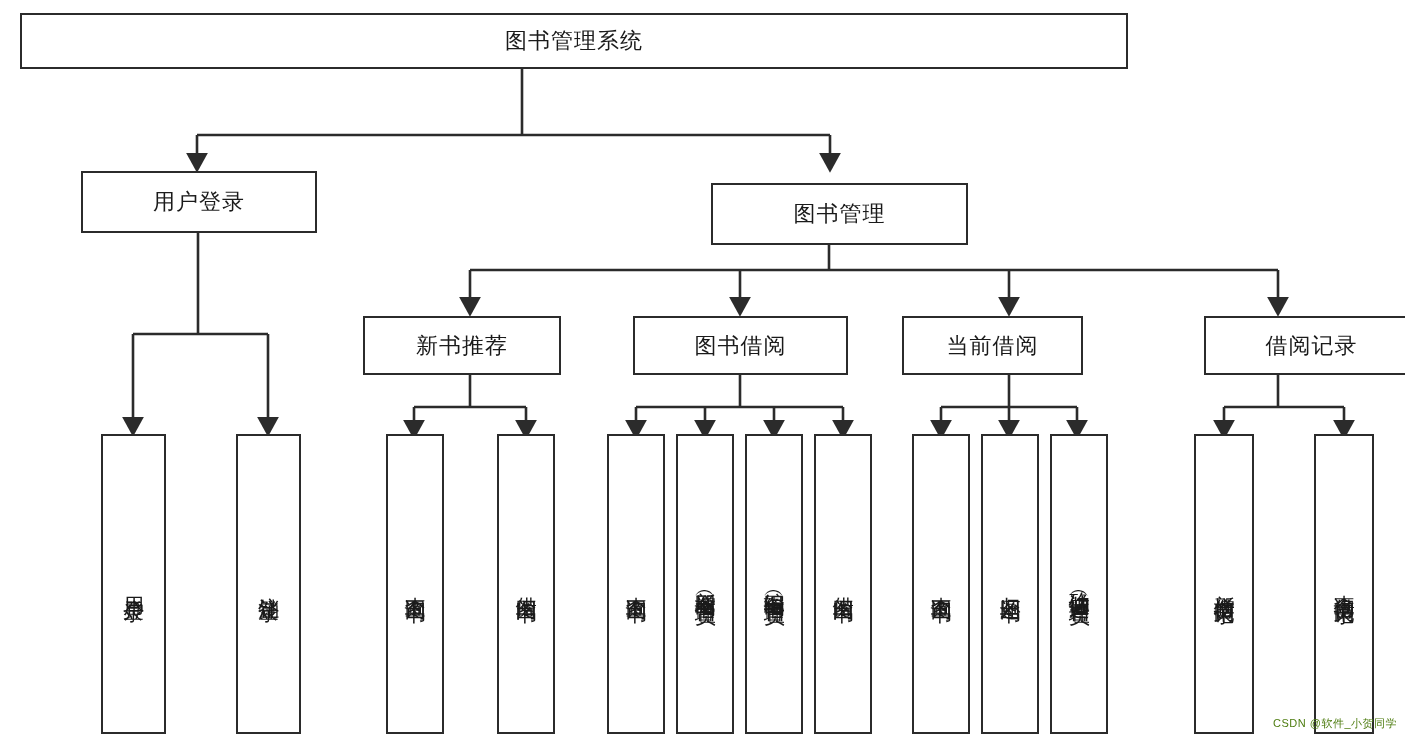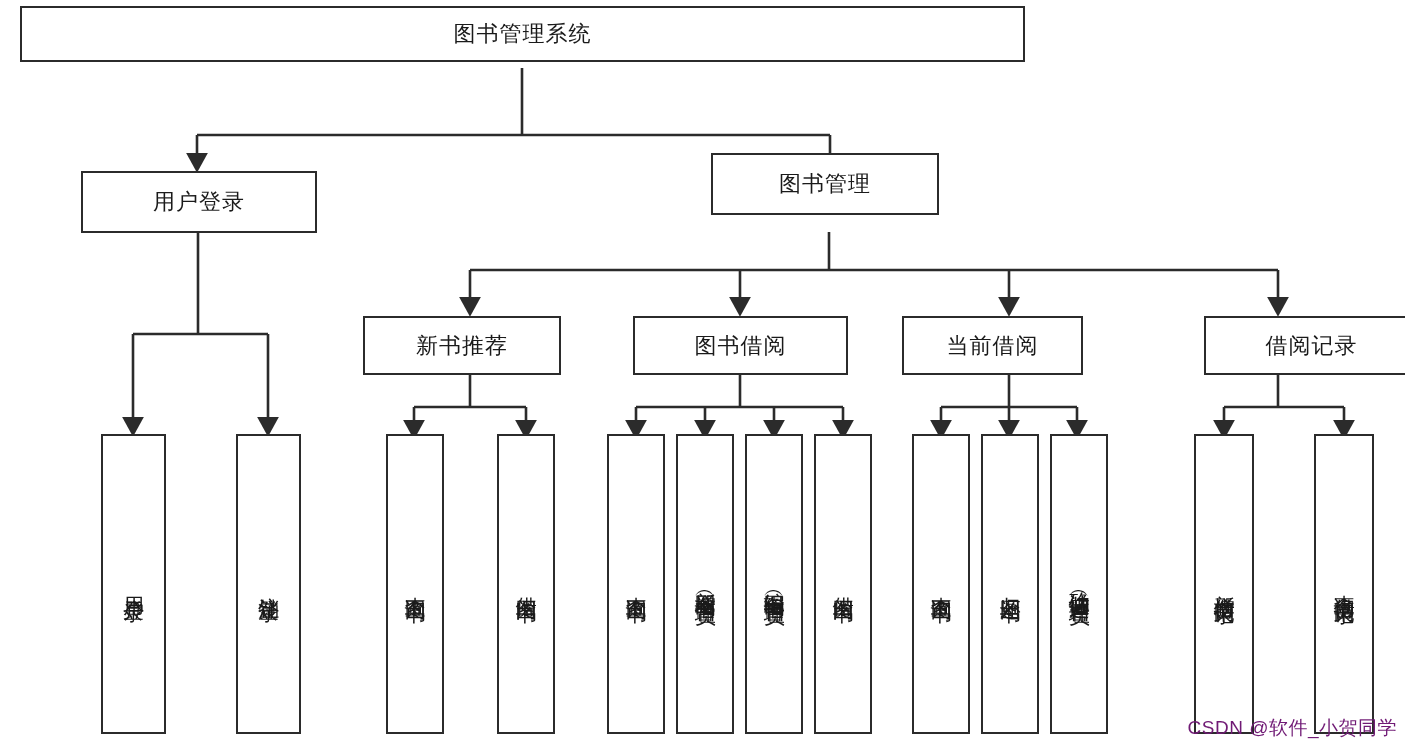--- a/index.html
+++ b/index.html
@@ -49,23 +49,23 @@
   .node-label-v {
     writing-mode: vertical-rl;
     text-orientation: upright;
     white-space: nowrap;
     line-height: 1.08;
     letter-spacing: 2px;
   }
   .watermark {
     position: absolute;
     right: 8px;
-    bottom: 6px;
-    font-size: 19px;
-    color: #701a75;
+    bottom: 16px;
+    font-size: 11px;
+    color: #4d7c0f;
     white-space: nowrap;
     letter-spacing: 0.5px;
   }
 </style>
 </head>
 <body>
 
 <div id="canvas">
 
   <svg class="diagram" viewBox="0 0 1405 747">
@@ -123,28 +123,28 @@
     </g>
 
     <g stroke="#2b2b2b" stroke-width="2.6" fill="none">
       <line x1="1278" y1="375" x2="1278" y2="407"></line>
       <line x1="1224" y1="407" x2="1344" y2="407"></line>
       <line x1="1224" y1="407" x2="1224" y2="423" marker-end="url(#arrow)"></line>
       <line x1="1344" y1="407" x2="1344" y2="423" marker-end="url(#arrow)"></line>
     </g>
   </svg>
 
-  <div class="node-box horiz" style="left:20px; top:6px; width:1005px; height:56px;">
+  <div class="node-box horiz" style="left:20px; top:13px; width:1108px; height:56px;">
     <span class="node-label-h">图书管理系统</span>
   </div>
 
   <div class="node-box horiz" style="left:81px; top:171px; width:236px; height:62px;">
     <span class="node-label-h">用户登录</span>
   </div>
-  <div class="node-box horiz" style="left:711px; top:153px; width:228px; height:62px;">
+  <div class="node-box horiz" style="left:711px; top:183px; width:257px; height:62px;">
     <span class="node-label-h">图书管理</span>
   </div>
 
   <div class="node-box horiz" style="left:363px; top:316px; width:198px; height:59px;">
     <span class="node-label-h">新书推荐</span>
   </div>
   <div class="node-box horiz" style="left:633px; top:316px; width:215px; height:59px;">
     <span class="node-label-h">图书借阅</span>
   </div>
   <div class="node-box horiz" style="left:902px; top:316px; width:181px; height:59px;">

